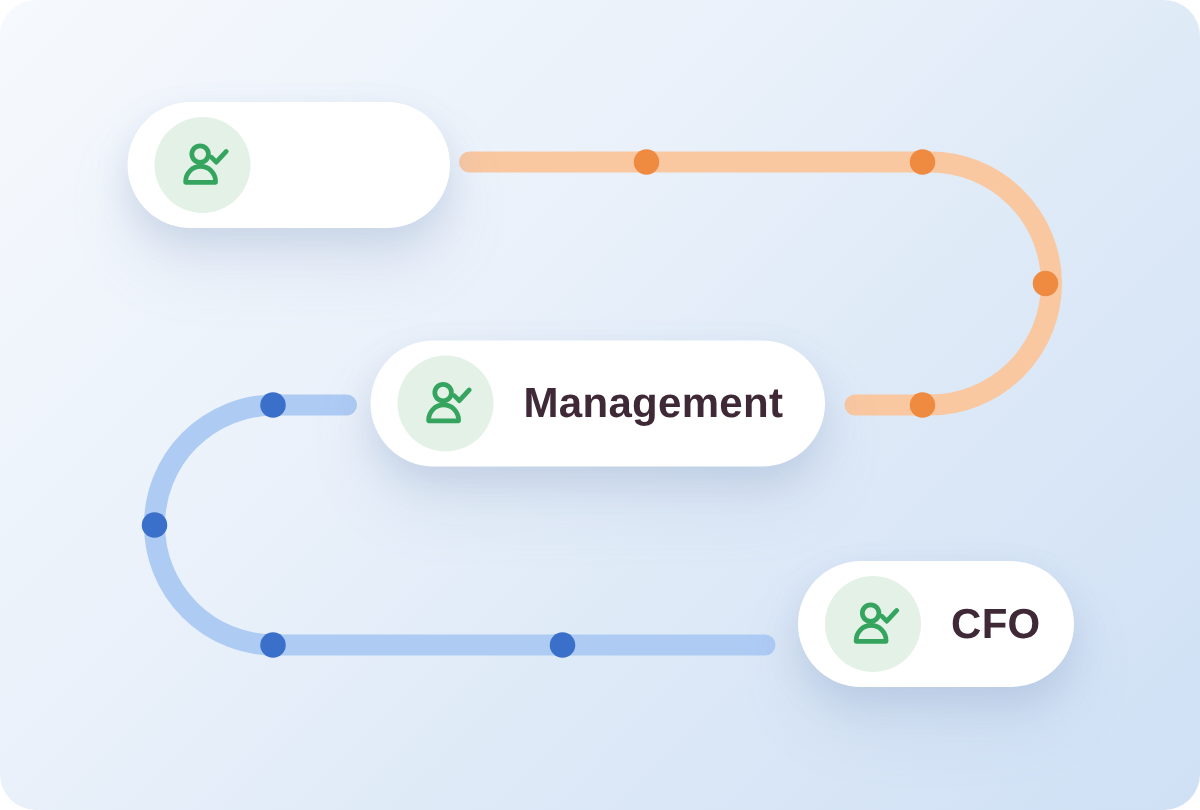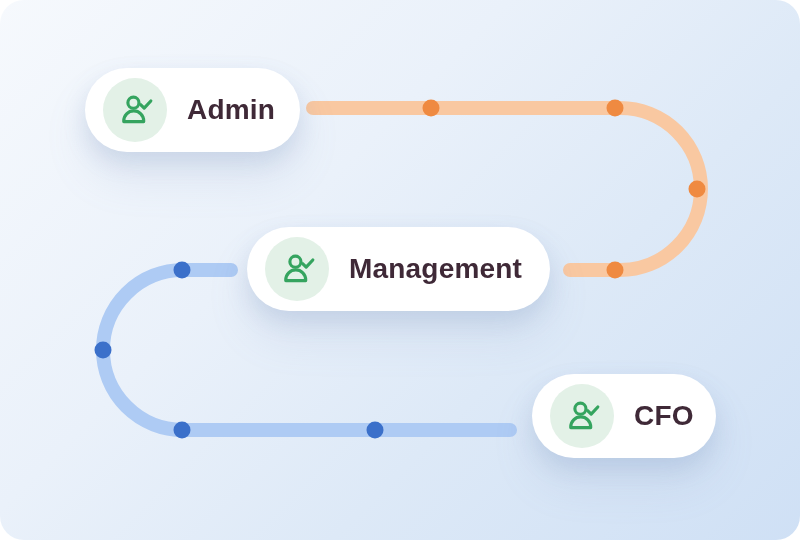--- a/index.html
+++ b/index.html
@@ -79,21 +79,20 @@
     </svg>
 
   <div class="node node-admin">
     <span class="icon-circle" style="background: rgb(227, 241, 231);">
       <svg viewBox="0 0 24 24" fill="none">
         <circle cx="11" cy="7.4" r="3.5" stroke-width="2" stroke="#35a45f"></circle>
         <path d="M4.9 19.3 v-0.3 c0-3.6 2.8-6.4 6.3-6.4 c3.5 0 6.3 2.8 6.3 6.4 v0.3 Z" stroke-width="2" stroke-linejoin="round" stroke="#35a45f"></path>
         <path d="M15.7 8.7 l2.1 2.1 L22 6.3" stroke-width="2" stroke-linecap="round" stroke-linejoin="round" stroke="#35a45f"></path>
       </svg>
     </span>
-    <span class="node-label" style="color: rgb(63, 41, 55);">Admin</span>
   </div>
 
   <div class="node node-management">
     <span class="icon-circle" style="background: rgb(227, 241, 231);">
       <svg viewBox="0 0 24 24" fill="none">
         <circle cx="11" cy="7.4" r="3.5" stroke-width="2" stroke="#35a45f"></circle>
         <path d="M4.9 19.3 v-0.3 c0-3.6 2.8-6.4 6.3-6.4 c3.5 0 6.3 2.8 6.3 6.4 v0.3 Z" stroke-width="2" stroke-linejoin="round" stroke="#35a45f"></path>
         <path d="M15.7 8.7 l2.1 2.1 L22 6.3" stroke-width="2" stroke-linecap="round" stroke-linejoin="round" stroke="#35a45f"></path>
       </svg>
     </span>

